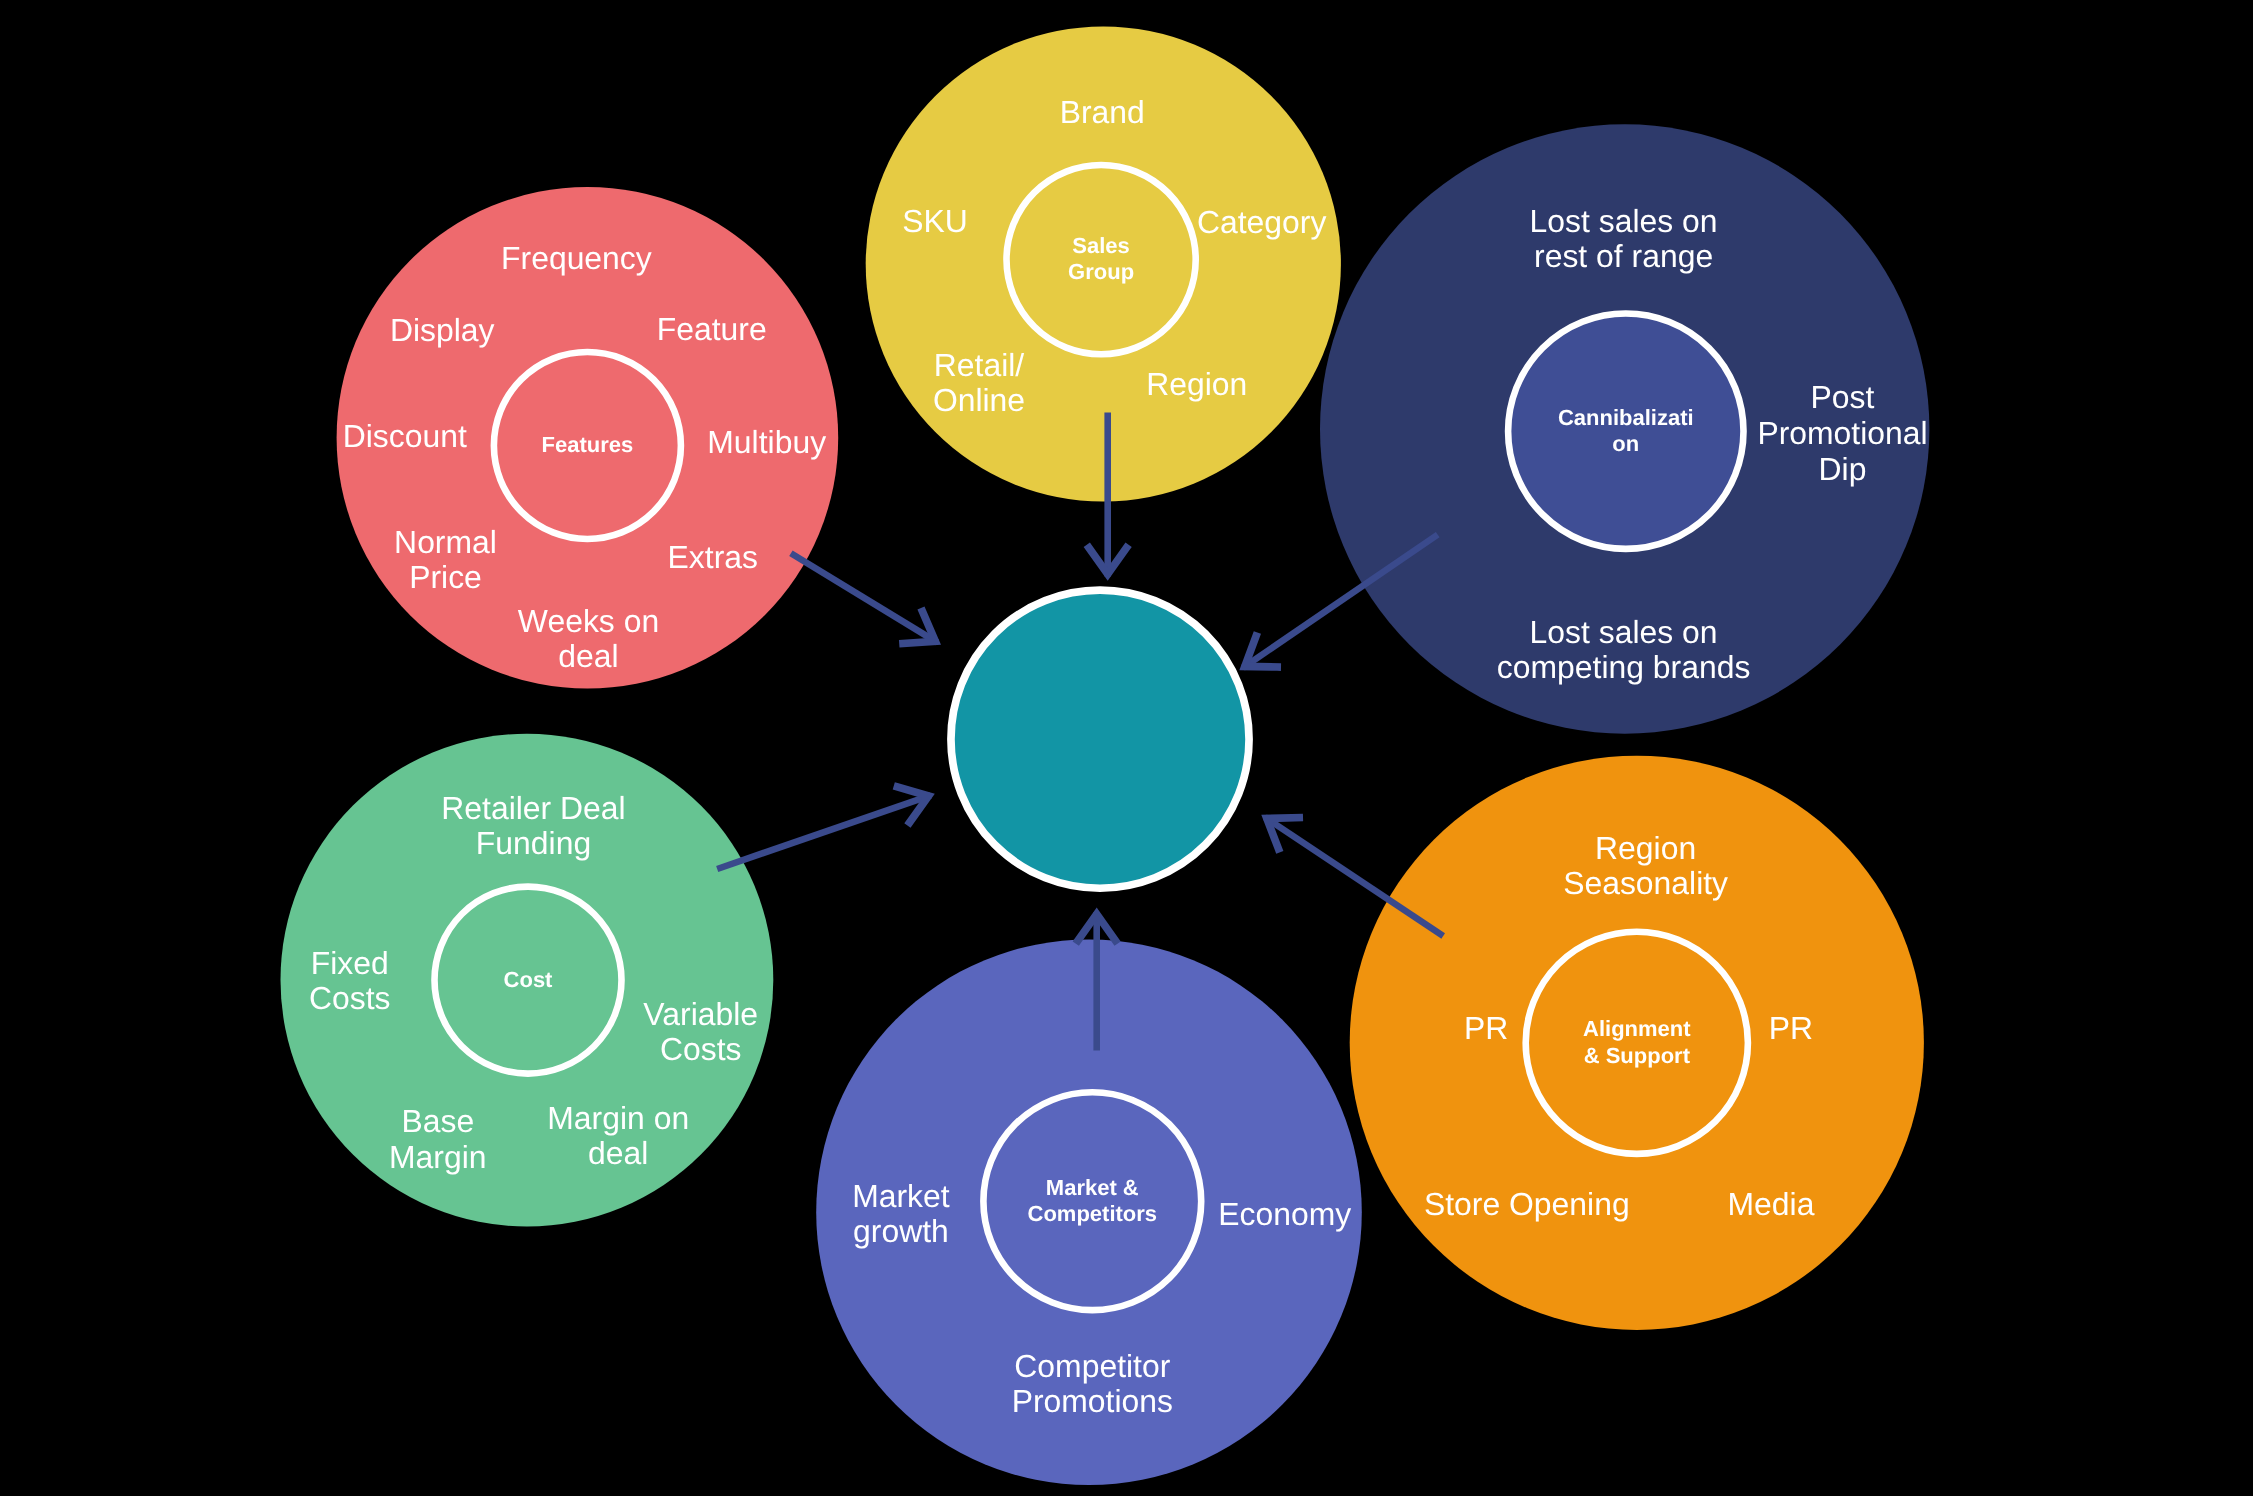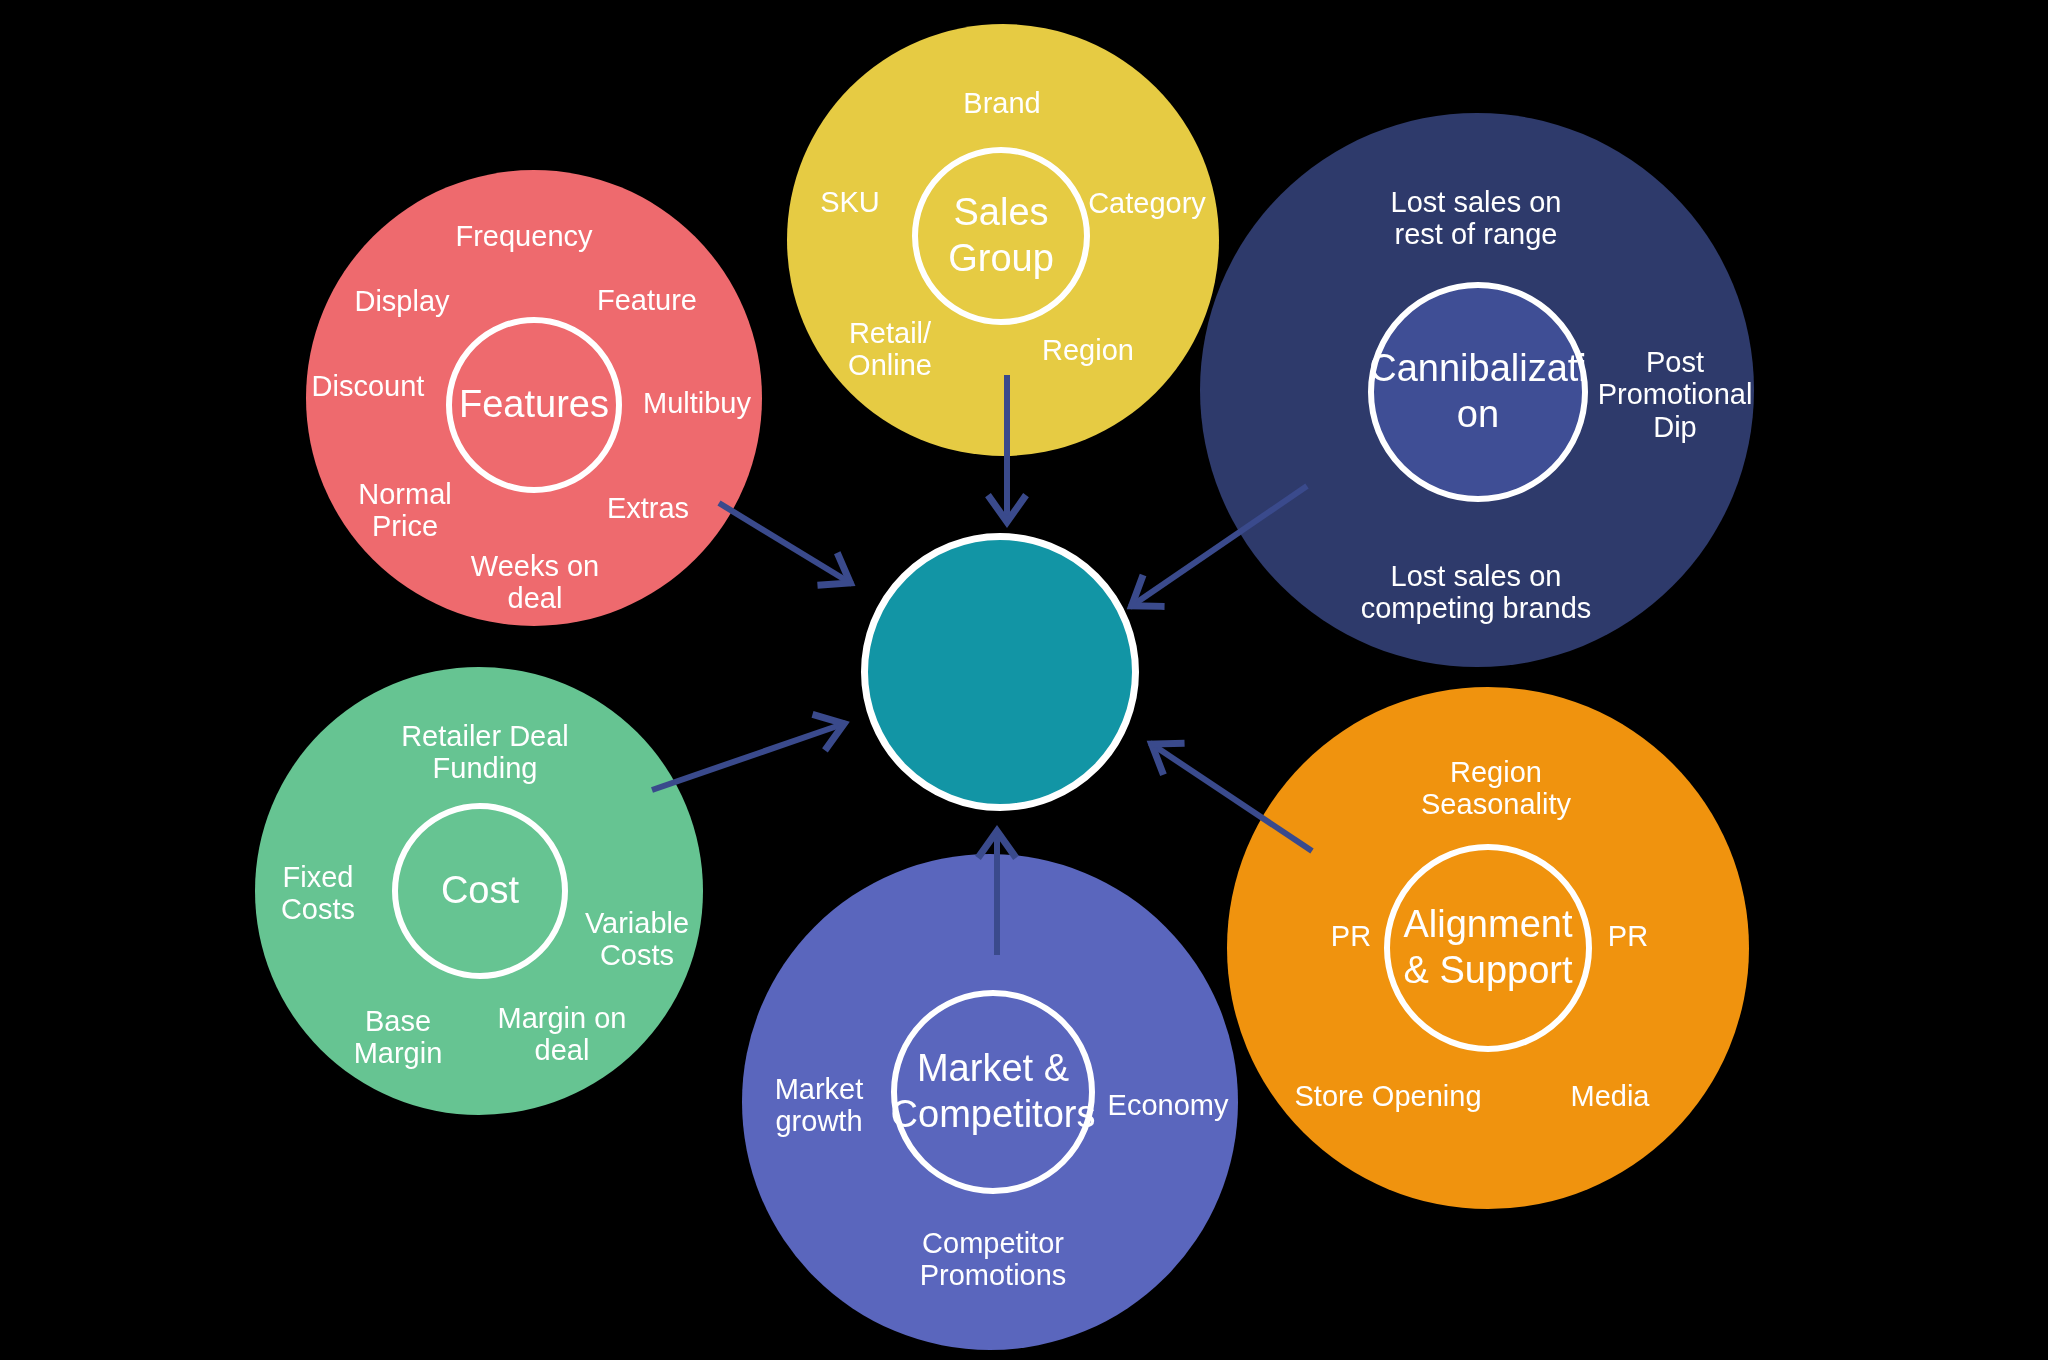--- a/index.html
+++ b/index.html
@@ -12,21 +12,21 @@
   .ring.filled{background:#3F4E95;}
   .center-node{
     position:absolute;left:861px;top:533px;width:264px;height:264px;
     border-radius:50%;border:7px solid #fff;background:#1295A5;
   }
   .label{
     position:absolute;transform:translate(-50%,-50%);
     color:#fff;text-align:center;white-space:pre;
   }
   .sat{font-size:29px;font-weight:400;line-height:1.12;}
-  .title{font-size:38px;font-weight:400;line-height:1.2;}
+  .title{font-size:20px;font-weight:700;line-height:1.2;}
   .center-label{font-size:36px;font-weight:700;line-height:1.16;}
   svg.arrows{position:absolute;left:0;top:0;width:2048px;height:1360px;}
   svg.arrows line{stroke:#3A4A8C;stroke-width:6;}
 </style>
 </head>
 <body>
 
 <div class="canvas">
 
   <div class="bubble" style="left:306px;top:170px;width:456px;height:456px;background:#EE6A6E;"></div>
@@ -67,21 +67,21 @@
 on</div>
   <div class="label title" style="left:480px;top:891px;">Cost</div>
   <div class="label title" style="left:993px;top:1092px;">Market &amp;
 Competitors</div>
   <div class="label title" style="left:1488px;top:948px;">Alignment
 &amp; Support</div>
 
   <div class="label sat" style="left:524px;top:236px;">Frequency</div>
   <div class="label sat" style="left:402px;top:301px;">Display</div>
   <div class="label sat" style="left:647px;top:300px;">Feature</div>
-  <div class="label sat" style="left:368px;top:386px;text-align:center;">Discount</div>
+  <div class="label sat" style="left:368px;top:398px;text-align:center;">Discount</div>
   <div class="label sat" style="left:697px;top:403px;">Multibuy</div>
   <div class="label sat" style="left:405px;top:510px;">Normal
 Price</div>
   <div class="label sat" style="left:648px;top:508px;text-align:right;">Extras</div>
   <div class="label sat" style="left:535px;top:582px;">Weeks on
 deal</div>
 
   <div class="label sat" style="left:1002px;top:103px;">Brand</div>
   <div class="label sat" style="left:850px;top:202px;">SKU</div>
   <div class="label sat" style="left:1147px;top:203px;">Category</div>

